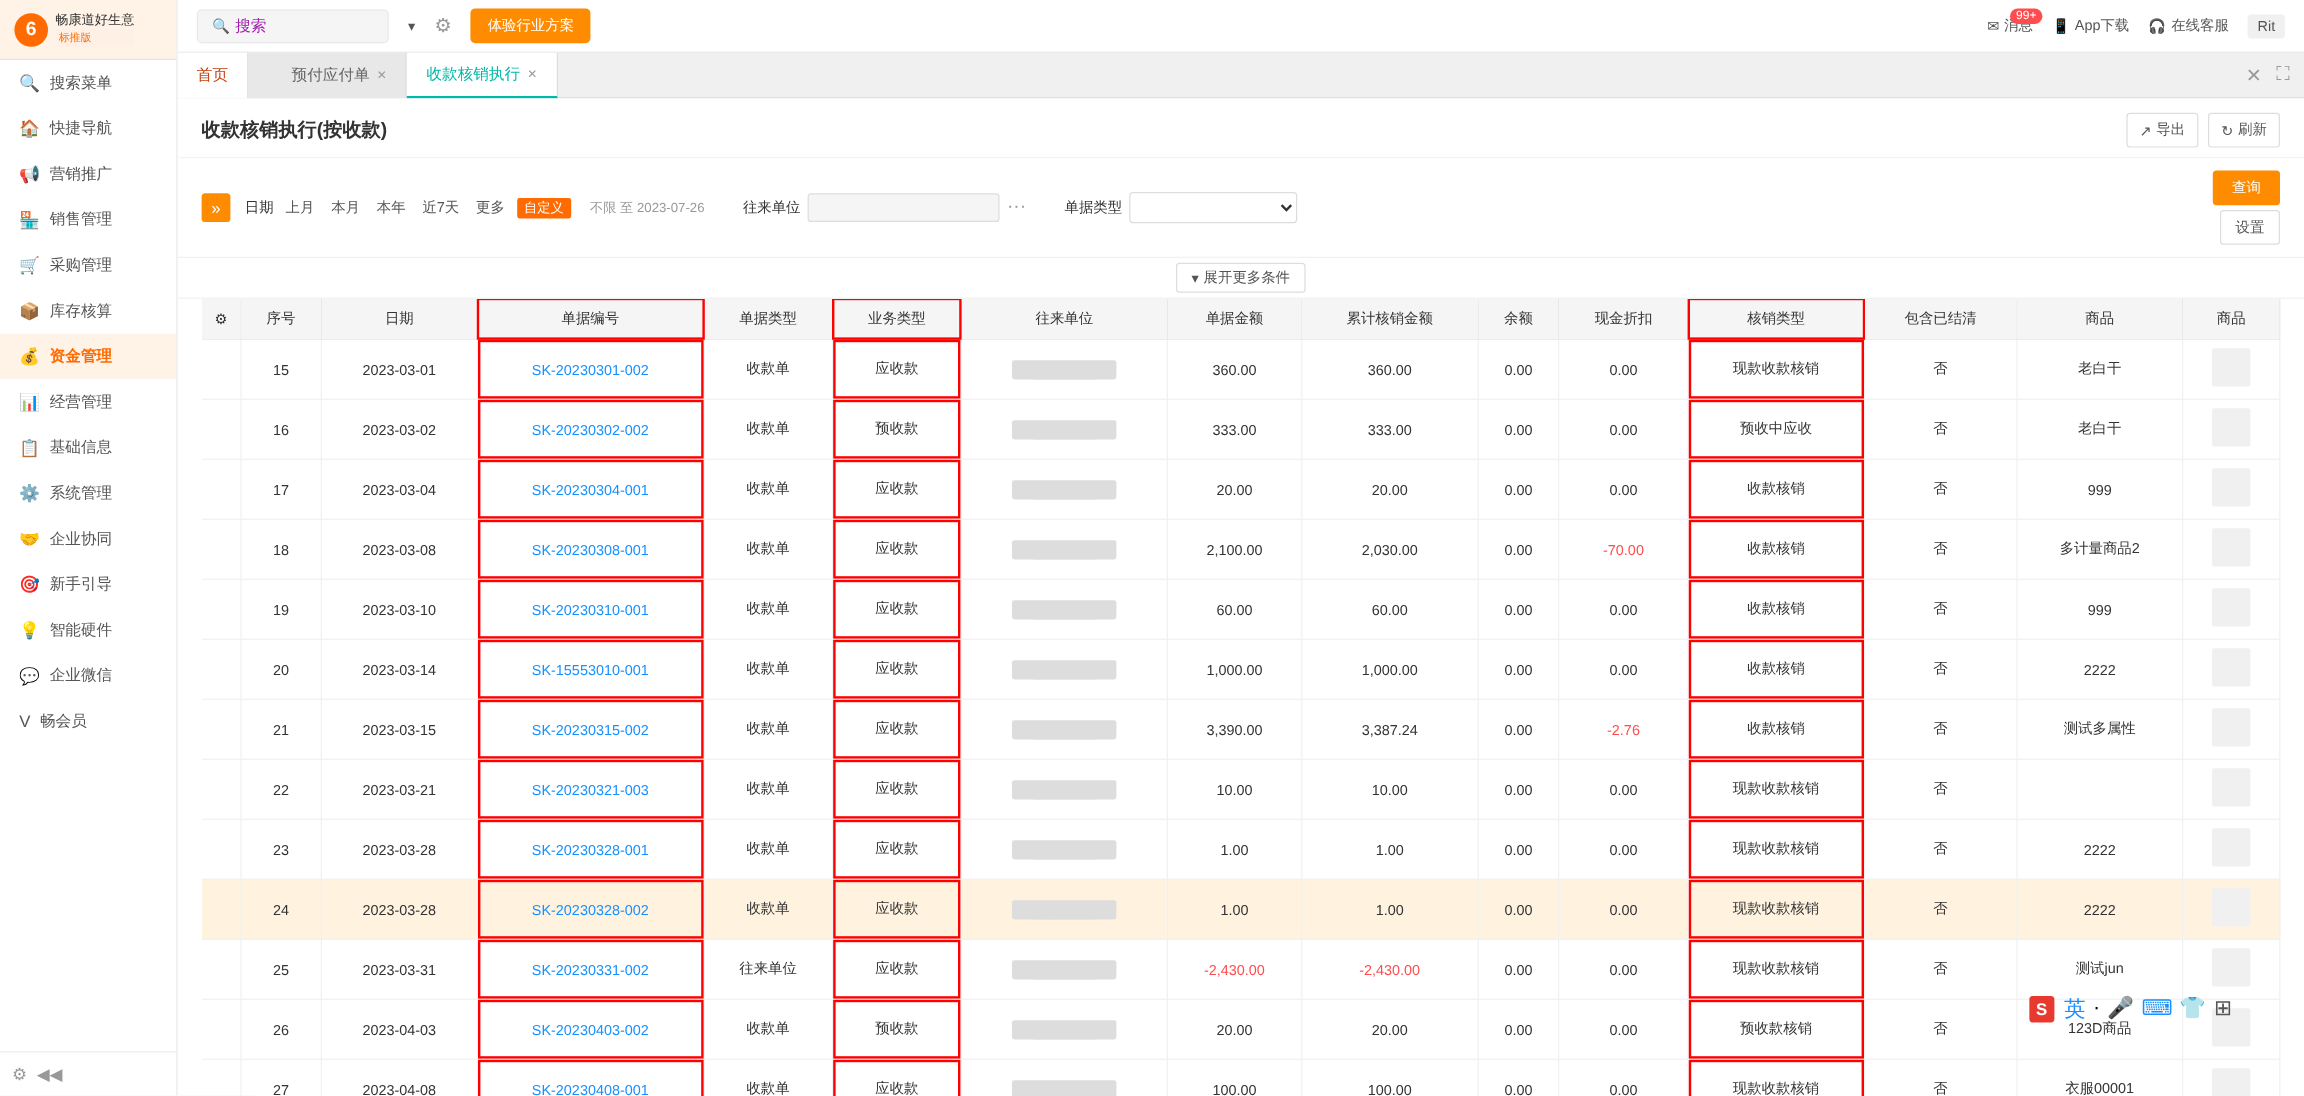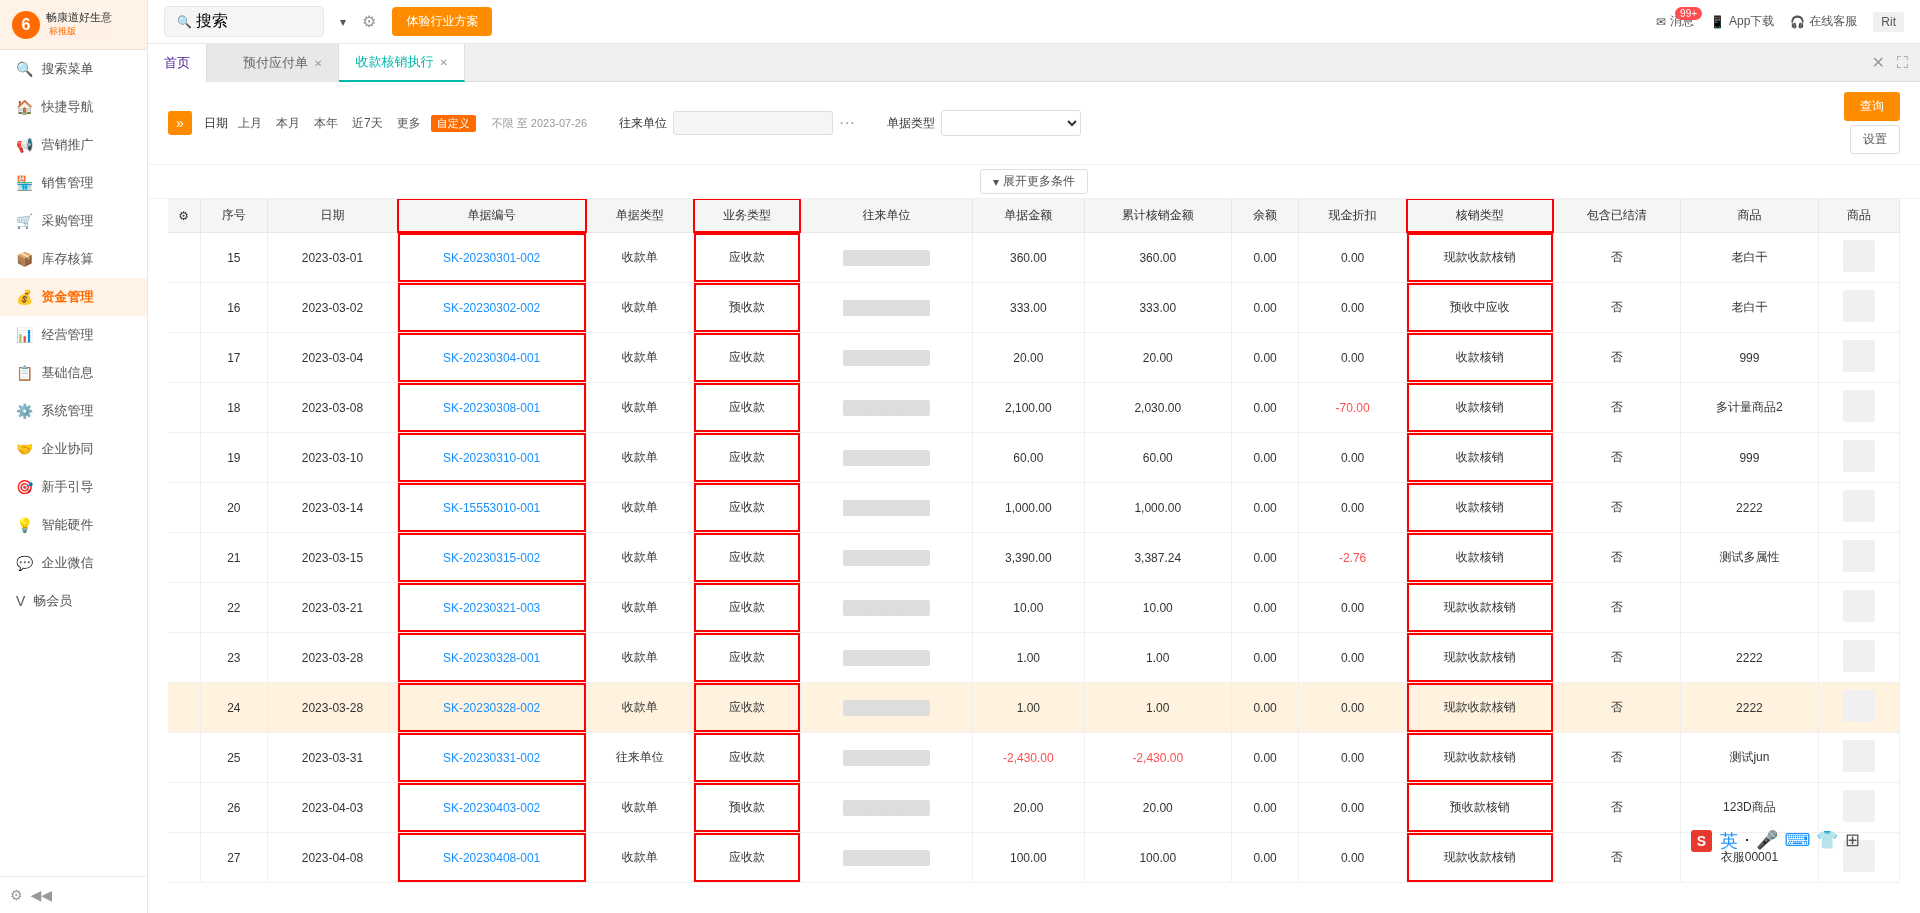--- a/index.html
+++ b/index.html
@@ -30,21 +30,21 @@
     .topbar-right { margin-left: auto; display: flex; align-items: center; gap: 16px; }
     .topbar-msg { display: flex; align-items: center; gap: 4px; color: #555; font-size: 12px; cursor: pointer; position: relative; }
     .topbar-badge { background: #ff4d4f; color: white; border-radius: 10px; padding: 1px 5px; font-size: 10px; position: absolute; top: -6px; right: -8px; }
     .topbar-app { display: flex; align-items: center; gap: 4px; color: #555; font-size: 12px; cursor: pointer; }
     .topbar-service { display: flex; align-items: center; gap: 4px; color: #555; font-size: 12px; cursor: pointer; }
     .topbar-user { font-size: 12px; color: #555; background: #f0f0f0; padding: 3px 8px; border-radius: 3px; }
 
     
     .tabbar { height: 38px; background: #f0f0f0; display: flex; align-items: center; padding: 0 0 0 0; flex-shrink: 0; border-bottom: 1px solid #ddd; }
     .tab { display: flex; align-items: center; padding: 0 16px; height: 38px; font-size: 13px; cursor: pointer; gap: 6px; border-right: 1px solid #ddd; }
-    .tab.home { background: #fff; color: #4c1d95; }
+    .tab.home { background: #fff; color: #c2410c; }
     .tab.inactive { background: #e8e8e8; color: #666; padding-left: 36px; }
     .tab.active { background: #fff; color: #00b8a9; border-bottom: 2px solid #00b8a9; }
     .tab-close { font-size: 10px; color: #999; cursor: pointer; }
     .tabbar-actions { margin-left: auto; display: flex; align-items: center; gap: 4px; padding-right: 8px; }
     .tabbar-action-btn { font-size: 16px; color: #999; cursor: pointer; padding: 4px; }
 
     
     .content { flex: 1; overflow: hidden; display: flex; flex-direction: column; background: #fff; margin: 0; }
     .content-header { padding: 12px 20px 8px; border-bottom: 1px solid #f0f0f0; display: flex; align-items: center; justify-content: space-between; }
     .content-title { font-size: 16px; font-weight: bold; color: #333; }
@@ -167,21 +167,21 @@
     <span class="sidebar-bottom-icon">⚙</span>
     <span class="sidebar-bottom-icon">◀◀</span>
   </div>
 </div>
 
 <div class="main">
 
   <div class="topbar">
     <div class="topbar-search">
       <span>🔍</span>
-      <span style="color:#000000; font-size:16px;">搜索</span>
+      <span style="color:#a21caf; font-size:13px;">搜索</span>
     </div>
     <div class="topbar-dropdown">
       <span>▾</span>
     </div>
     <span class="topbar-gear">⚙</span>
     <button class="topbar-solution-btn">体验行业方案</button>
     <div class="topbar-right">
       <div class="topbar-msg">
         <span>✉</span>
         <span>消息</span>
@@ -214,20 +214,33 @@
         </div>
       </div>
     <div class="tabbar-actions">
       <span class="tabbar-action-btn">✕</span>
       <span class="tabbar-action-btn">⛶</span>
     </div>
   </div>
 
   <div class="content">
 
+    <div class="content-header">
+      <span class="content-title">收款核销执行(按收款)</span>
+      <div class="content-header-actions">
+        <button class="header-action-btn">
+          <span>↗</span>
+          <span>导出</span>
+        </button>
+        <button class="header-action-btn">
+          <span>↻</span>
+          <span>刷新</span>
+        </button>
+      </div>
+    </div>
 
     <div class="filter-bar">
       <button class="filter-expand-btn">»</button>
       <div class="filter-item">
         <span class="filter-label">日期</span>
         <a class="filter-link">上月</a>
         <a class="filter-link">本月</a>
         <a class="filter-link">本年</a>
         <a class="filter-link">近7天</a>
         <a class="filter-link">更多</a>

